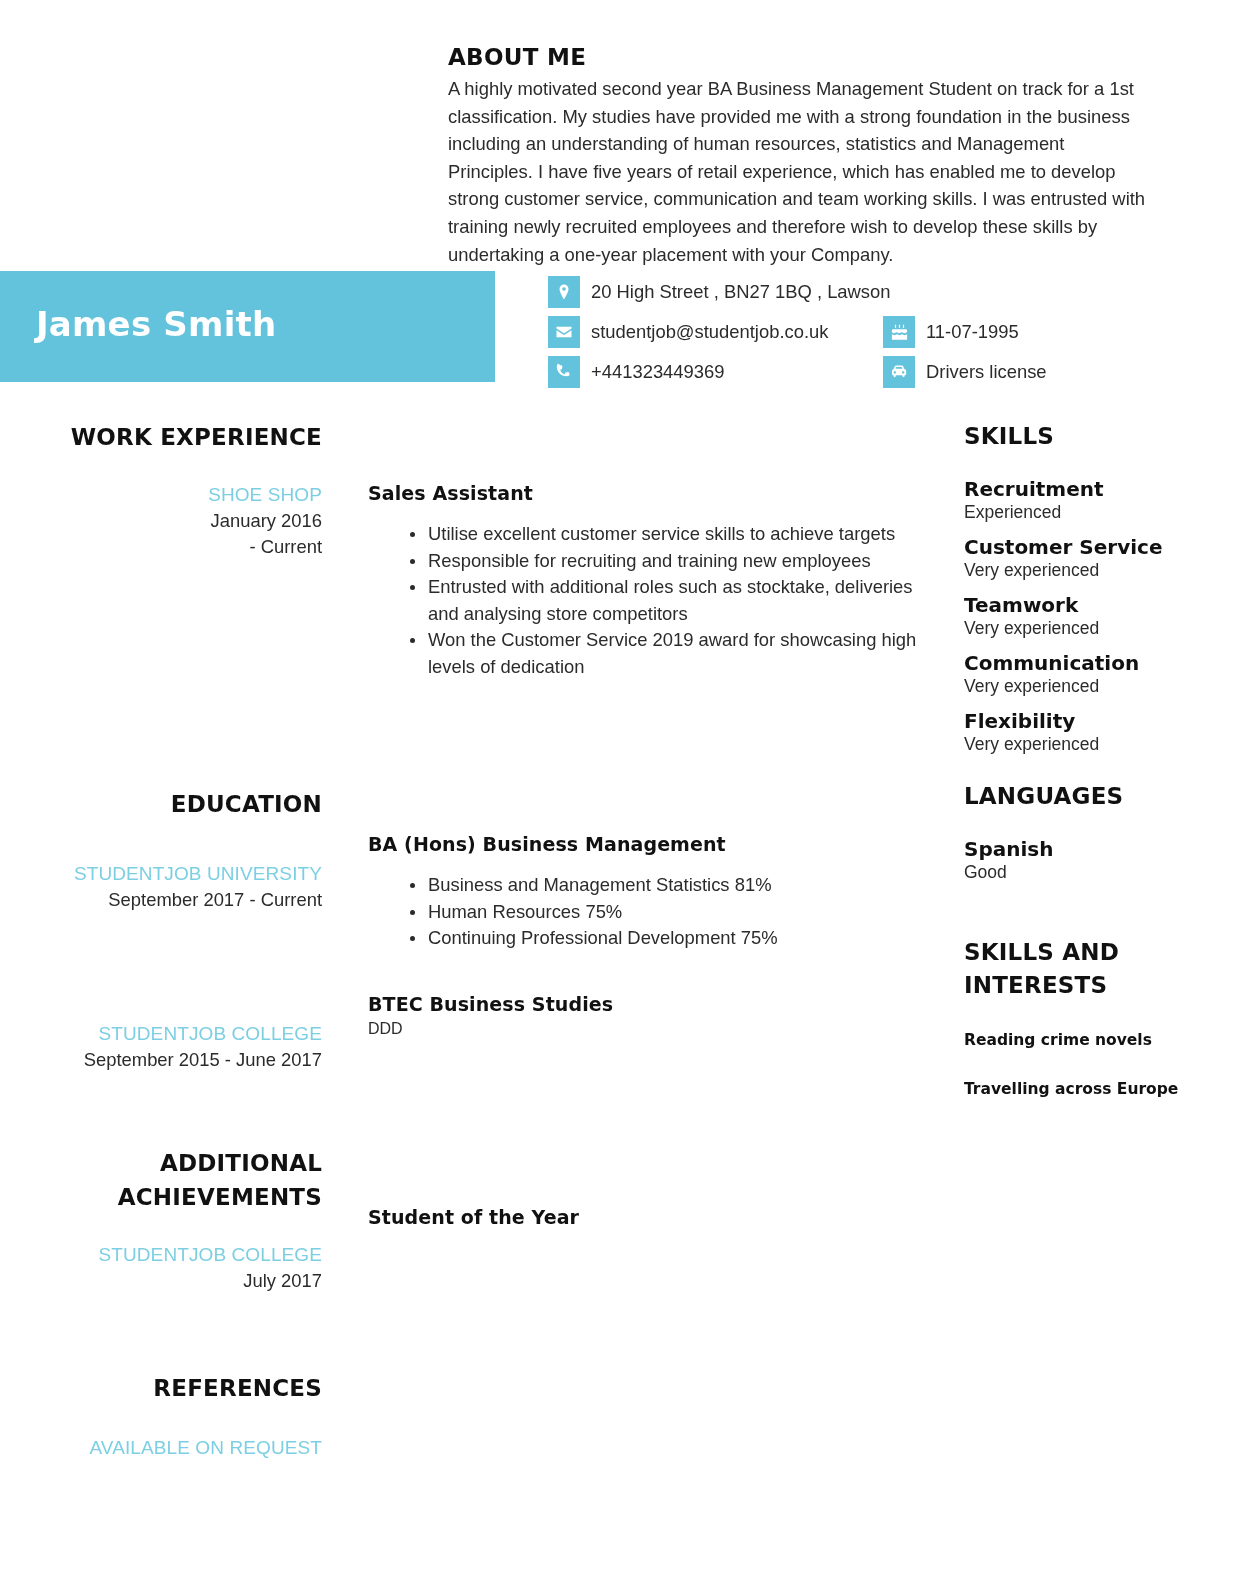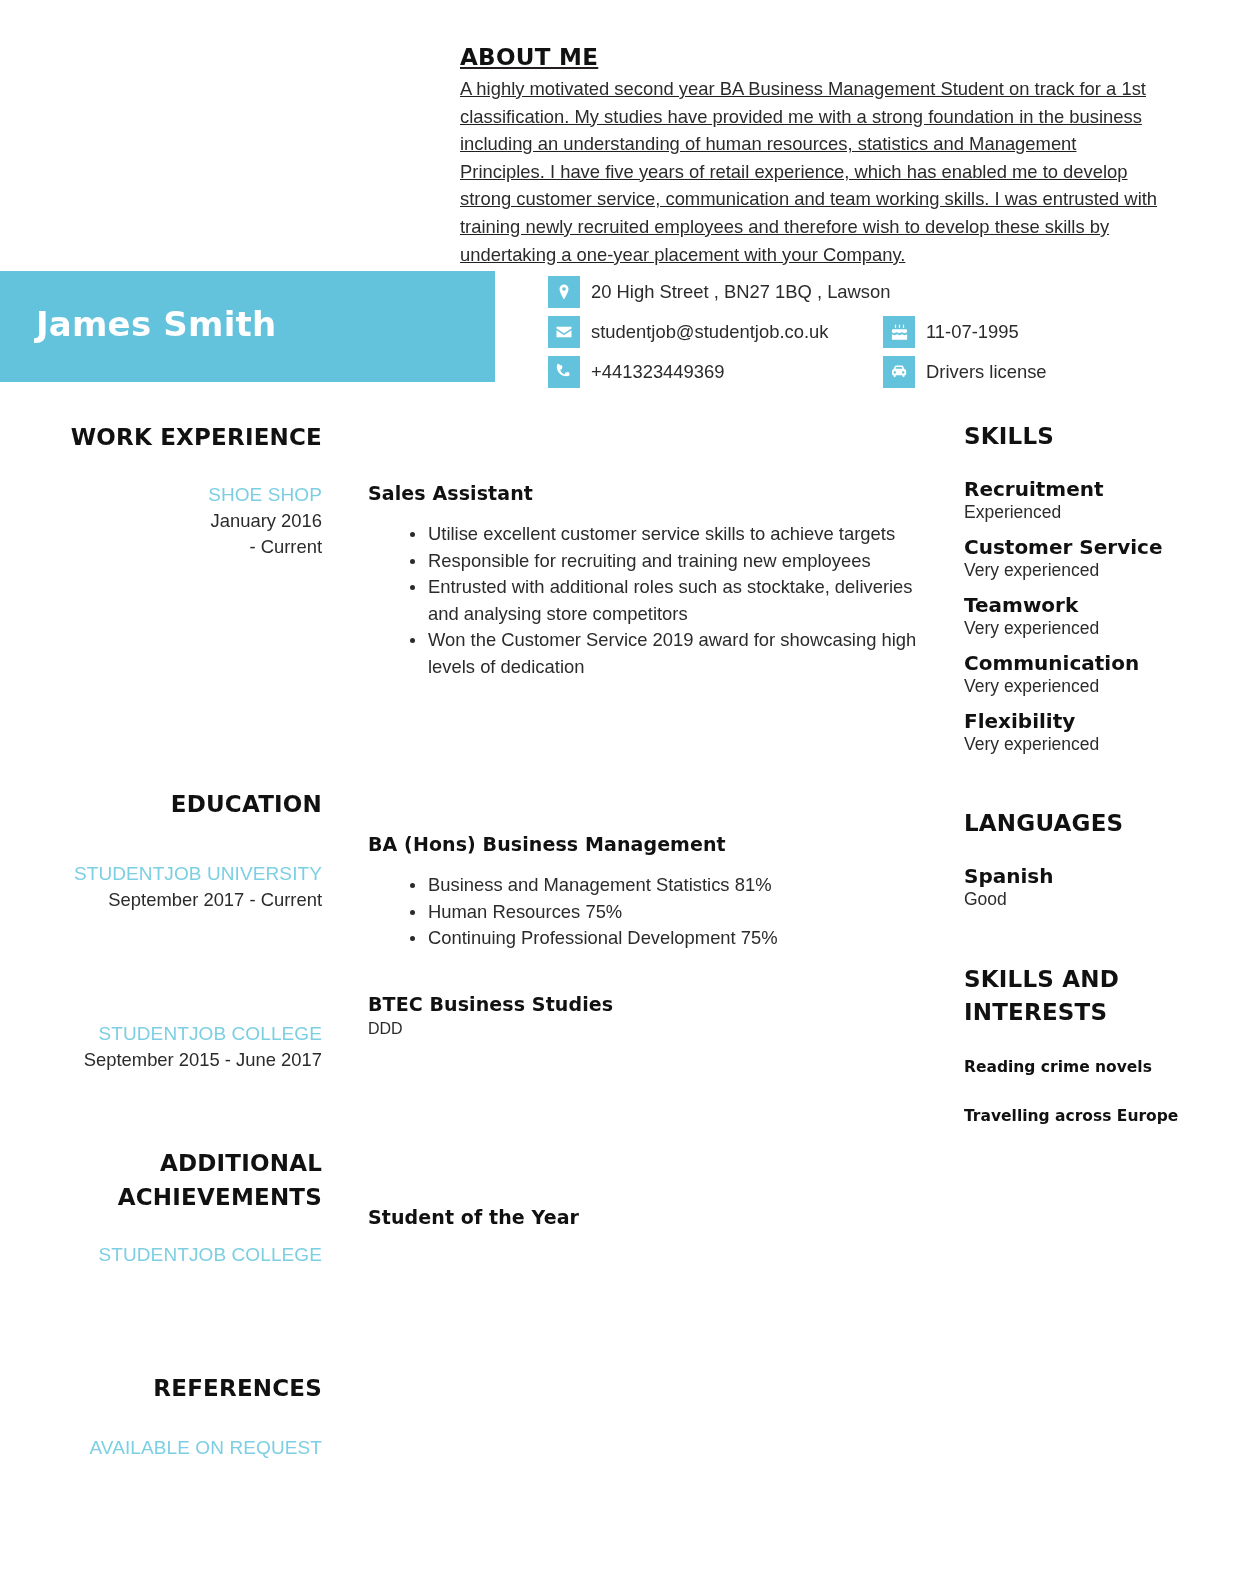--- a/index.html
+++ b/index.html
@@ -13,24 +13,23 @@
   body {
     font-family: "Liberation Sans", "DejaVu Sans", sans-serif;
     color: #231f20;
     position: relative;
     overflow: hidden;
   }
 
   
   .about-block {
     position: absolute;
-    left: 460px;
+    left: 448px;
     top: 44px;
     width: 706px;
-    text-decoration: underline;
   }
 
   .about-heading {
     font-family: "DejaVu Sans", sans-serif;
     font-weight: bold;
     font-size: 23px;
     letter-spacing: 0.3px;
     color: #111111;
     margin-bottom: 5px;
   }
@@ -299,20 +298,21 @@
   <div style="height:125px;">
     <div class="org">STUDENTJOB COLLEGE</div>
     <div class="dates">September 2015 - June 2017</div>
   </div>
 
   <div class="sec-head">ADDITIONAL</div>
   <div class="sec-head" style="margin-bottom:28px;">ACHIEVEMENTS</div>
 
   <div style="height:129px;">
     <div class="org">STUDENTJOB COLLEGE</div>
+    <div class="dates">July 2017</div>
   </div>
 
   <div class="sec-head" style="margin-bottom:30px;">REFERENCES</div>
   <div class="org">AVAILABLE ON REQUEST</div>
 
 </div>
 
 <div class="col-mid">
 
   <div style="padding-top:62px; height:351px;">
@@ -358,21 +358,21 @@
     <div class="item-level">Very experienced</div>
   </div>
   <div class="r-item">
     <div class="item-name">Teamwork</div>
     <div class="item-level">Very experienced</div>
   </div>
   <div class="r-item">
     <div class="item-name">Communication</div>
     <div class="item-level">Very experienced</div>
   </div>
-  <div class="r-item" style="margin-bottom:51px;">
+  <div class="r-item" style="margin-bottom:24px;">
     <div class="item-name">Flexibility</div>
     <div class="item-level">Very experienced</div>
   </div>
 
   <div class="sec-head-r" style="margin-bottom:26px;">LANGUAGES</div>
 
   <div class="r-item" style="margin-bottom:52px;">
     <div class="item-name">Spanish</div>
     <div class="item-level">Good</div>
   </div>

